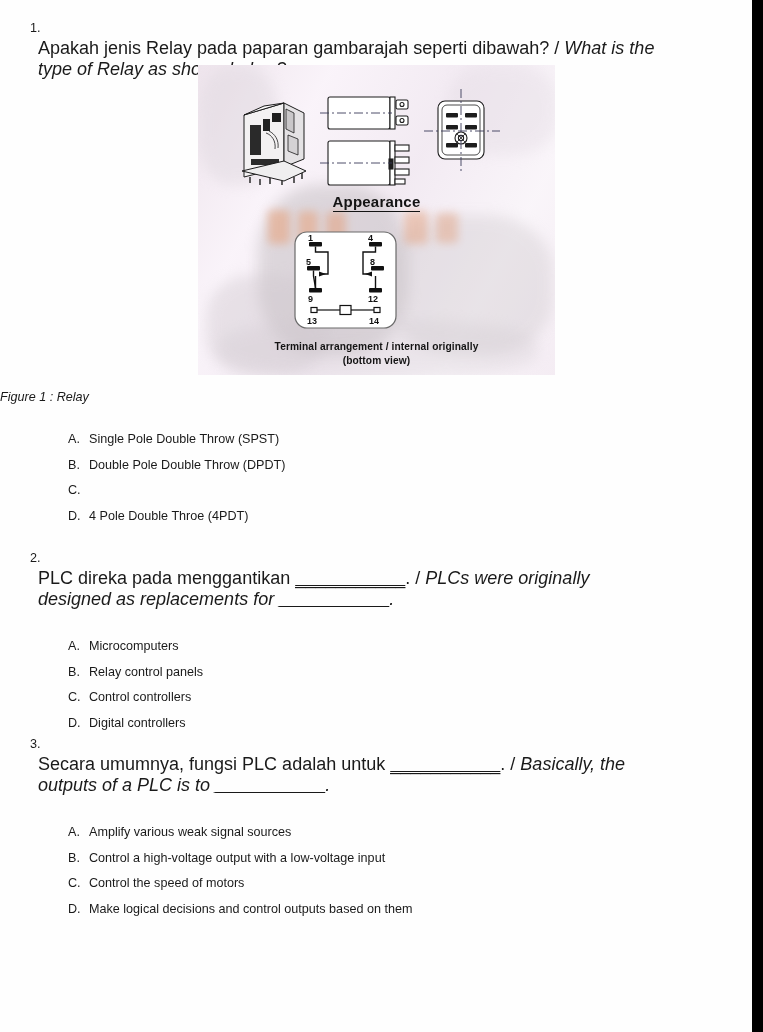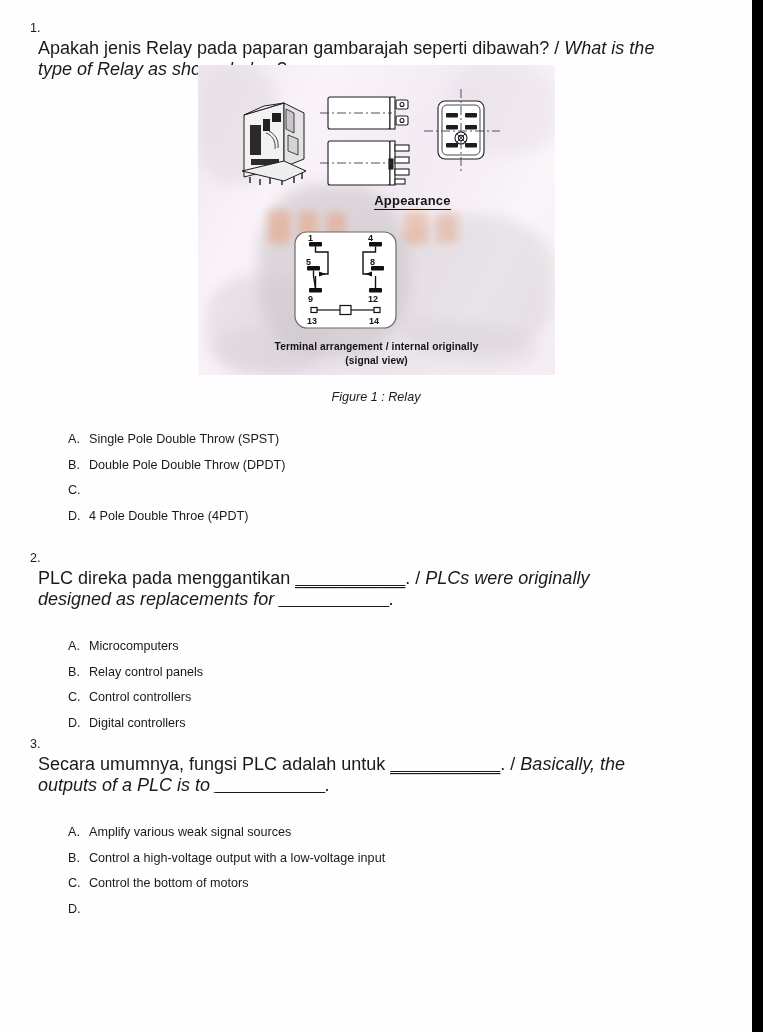--- a/index.html
+++ b/index.html
@@ -123,42 +123,41 @@
   .fig-label {
     position: absolute;
     width: 100%;
     text-align: center;
     font-weight: bold;
     color: #141414;
   }
   #appearance-label {
     top: 128px;
     left: 0;
-    font-size: 13px;
+    font-size: 15px;
     letter-spacing: .2px;
-    padding-left: 36px;
   }
   #appearance-label span {
     border-bottom: 1.4px solid #141414;
     padding-bottom: 1px;
   }
   #terminal-caption {
     top: 275px;
     left: 0;
     font-size: 10.2px;
     line-height: 13.5px;
     letter-spacing: .1px;
   }
 
   #figure-caption {
     position: absolute;
     left: 0;
     top: 390px;
     width: 752px;
-    text-align: center;
+    text-align: left;
     font-size: 12.6px;
     font-style: italic;
   }
 </style>
 </head>
 <body>
 
 <div id="page-sheet">
 
   <div class="q-block" style="left:0; top:18px; width:752px;">
@@ -297,21 +296,21 @@
           <text x="77" y="35">8</text>
           <text x="15" y="72">9</text>
           <text x="75" y="72">12</text>
           <text x="14" y="94">13</text>
           <text x="76" y="94">14</text>
         </g>
       </svg>
 
       <div class="fig-label" id="terminal-caption">
         <span>Terminal arrangement / internal originally</span><br>
-        <span>(signal view)</span>
+        <span>(bottom view)</span>
       </div>
     </div>
   </div>
 
   <div id="figure-caption">Figure 1 : Relay</div>
 
   <div class="q-block" style="left:0; top:422px; width:752px;">
     <div class="options">
       <div class="opt">
         <span class="opt-letter">A.</span>
@@ -365,23 +364,24 @@
       <div class="opt">
         <span class="opt-letter">A.</span>
         <span class="opt-text">Amplify various weak signal sources</span>
       </div>
       <div class="opt">
         <span class="opt-letter">B.</span>
         <span class="opt-text">Control a high-voltage output with a low-voltage input</span>
       </div>
       <div class="opt">
         <span class="opt-letter">C.</span>
-        <span class="opt-text">Control the bottom of motors</span>
+        <span class="opt-text">Control the speed of motors</span>
       </div>
       <div class="opt">
         <span class="opt-letter">D.</span>
+        <span class="opt-text">Make logical decisions and control outputs based on them</span>
       </div>
     </div>
   </div>
 
 </div>
 
 <div id="scan-edge"></div>
 
 </body></html>

